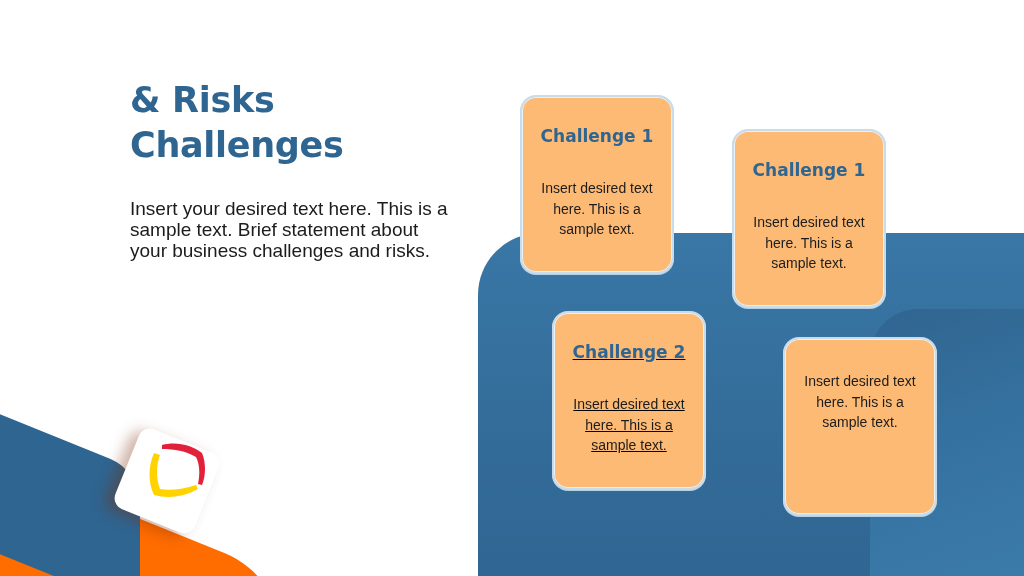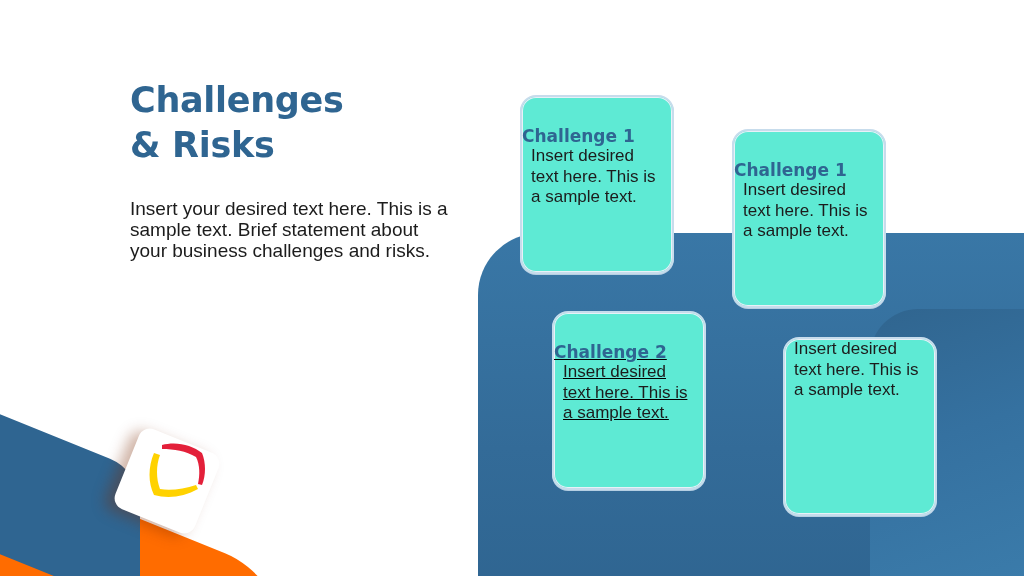--- a/index.html
+++ b/index.html
@@ -53,34 +53,35 @@
     }
     .panel-inner {
       position: absolute; left: 870px; top: 309px; width: 170px; height: 280px;
       background: linear-gradient(160deg, #30658f 0%, #3571a0 45%, #3b7cab 100%);
       border-top-left-radius: 48px;
     }
 
     
     .card {
       position: absolute; width: 150px; height: 175px;
-      background: #5eead4; border-radius: 16px;
+      background: #fdba74; border-radius: 16px;
       border: 2px solid #c7dcec;
       box-shadow: 0 1px 0 #b5cfe3, inset 0 0 0 1px #e8f1f8;
+      text-align: center;
     }
     .card::after {
       content: ""; position: absolute; left: 30px; right: 30px; bottom: -7px; height: 6px;
       background: rgba(20,50,80,0.55); filter: blur(2px); border-radius: 3px; z-index: -1;
     }
     .card-title {
       margin-top: 29px; color: #2f6591; font-weight: bold; font-size: 17px;
       font-family: "DejaVu Sans", sans-serif;
     }
     .card-text {
-      margin: 0 auto 0; width: 132px; color: #1c1c1c; font-size: 17px; line-height: 20.5px;
+      margin: 32px auto 0; width: 132px; color: #1c1c1c; font-size: 14px; line-height: 20.5px;
       font-family: "Liberation Sans", sans-serif;
     }
     #card-1 { left: 520px; top: 95px; }
     #card-3 { left: 732px; top: 129px; }
     #card-2 { left: 552px; top: 311px; text-decoration: underline; }
     #card-4 { left: 783px; top: 337px; }
   </style>
 </head>
 <body>
 
@@ -88,22 +89,22 @@
 
   <div class="deco-orange"></div>
   <div class="deco-blue"></div>
   <div class="logo-tile"></div>
   <svg class="logo-mark" viewBox="0 0 72 72">
     <path d="M22 8 C36 4 52 8 62 16 C66 26 66 38 62 48 L58 47 C60 38 60 28 56 20 C46 14 34 12 22 12 Z" fill="#e3203a"></path>
     <path d="M14 16 C8 30 8 46 14 58 C28 62 44 60 58 52 L56 48 C44 52 30 54 20 52 C16 42 16 28 20 18 Z" fill="#ffd200"></path>
   </svg>
 
   <div class="title">
+    <span>&amp; Risks</span>
     <span>Challenges</span>
-    <span>&amp; Risks</span>
   </div>
   <div class="body-text">Insert your desired text here. This is a sample text. Brief statement about your business challenges and risks.</div>
 
   <div class="panel"></div>
   <div class="panel-inner"></div>
 
   <div class="card" id="card-1">
     <div class="card-title">Challenge 1</div>
     <div class="card-text">Insert desired text here. This is a sample text.</div>
   </div>

